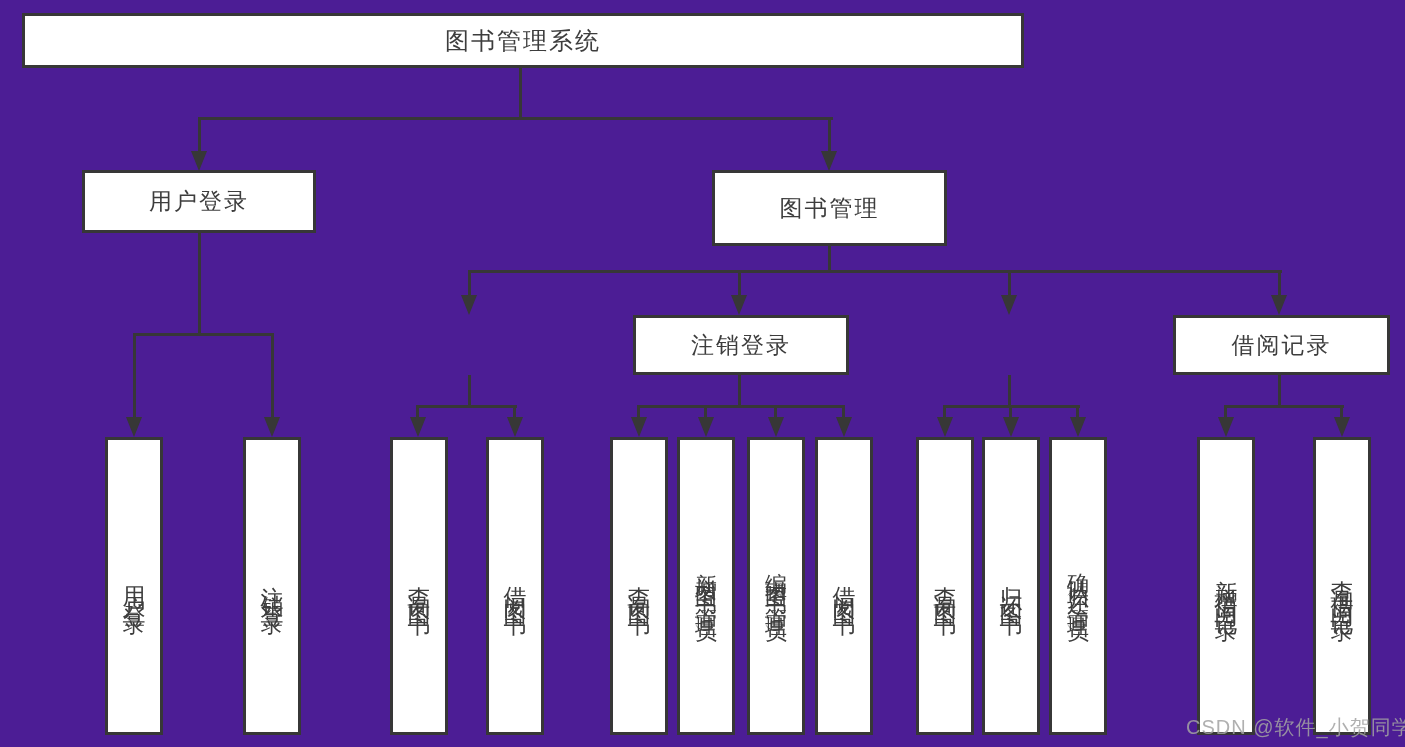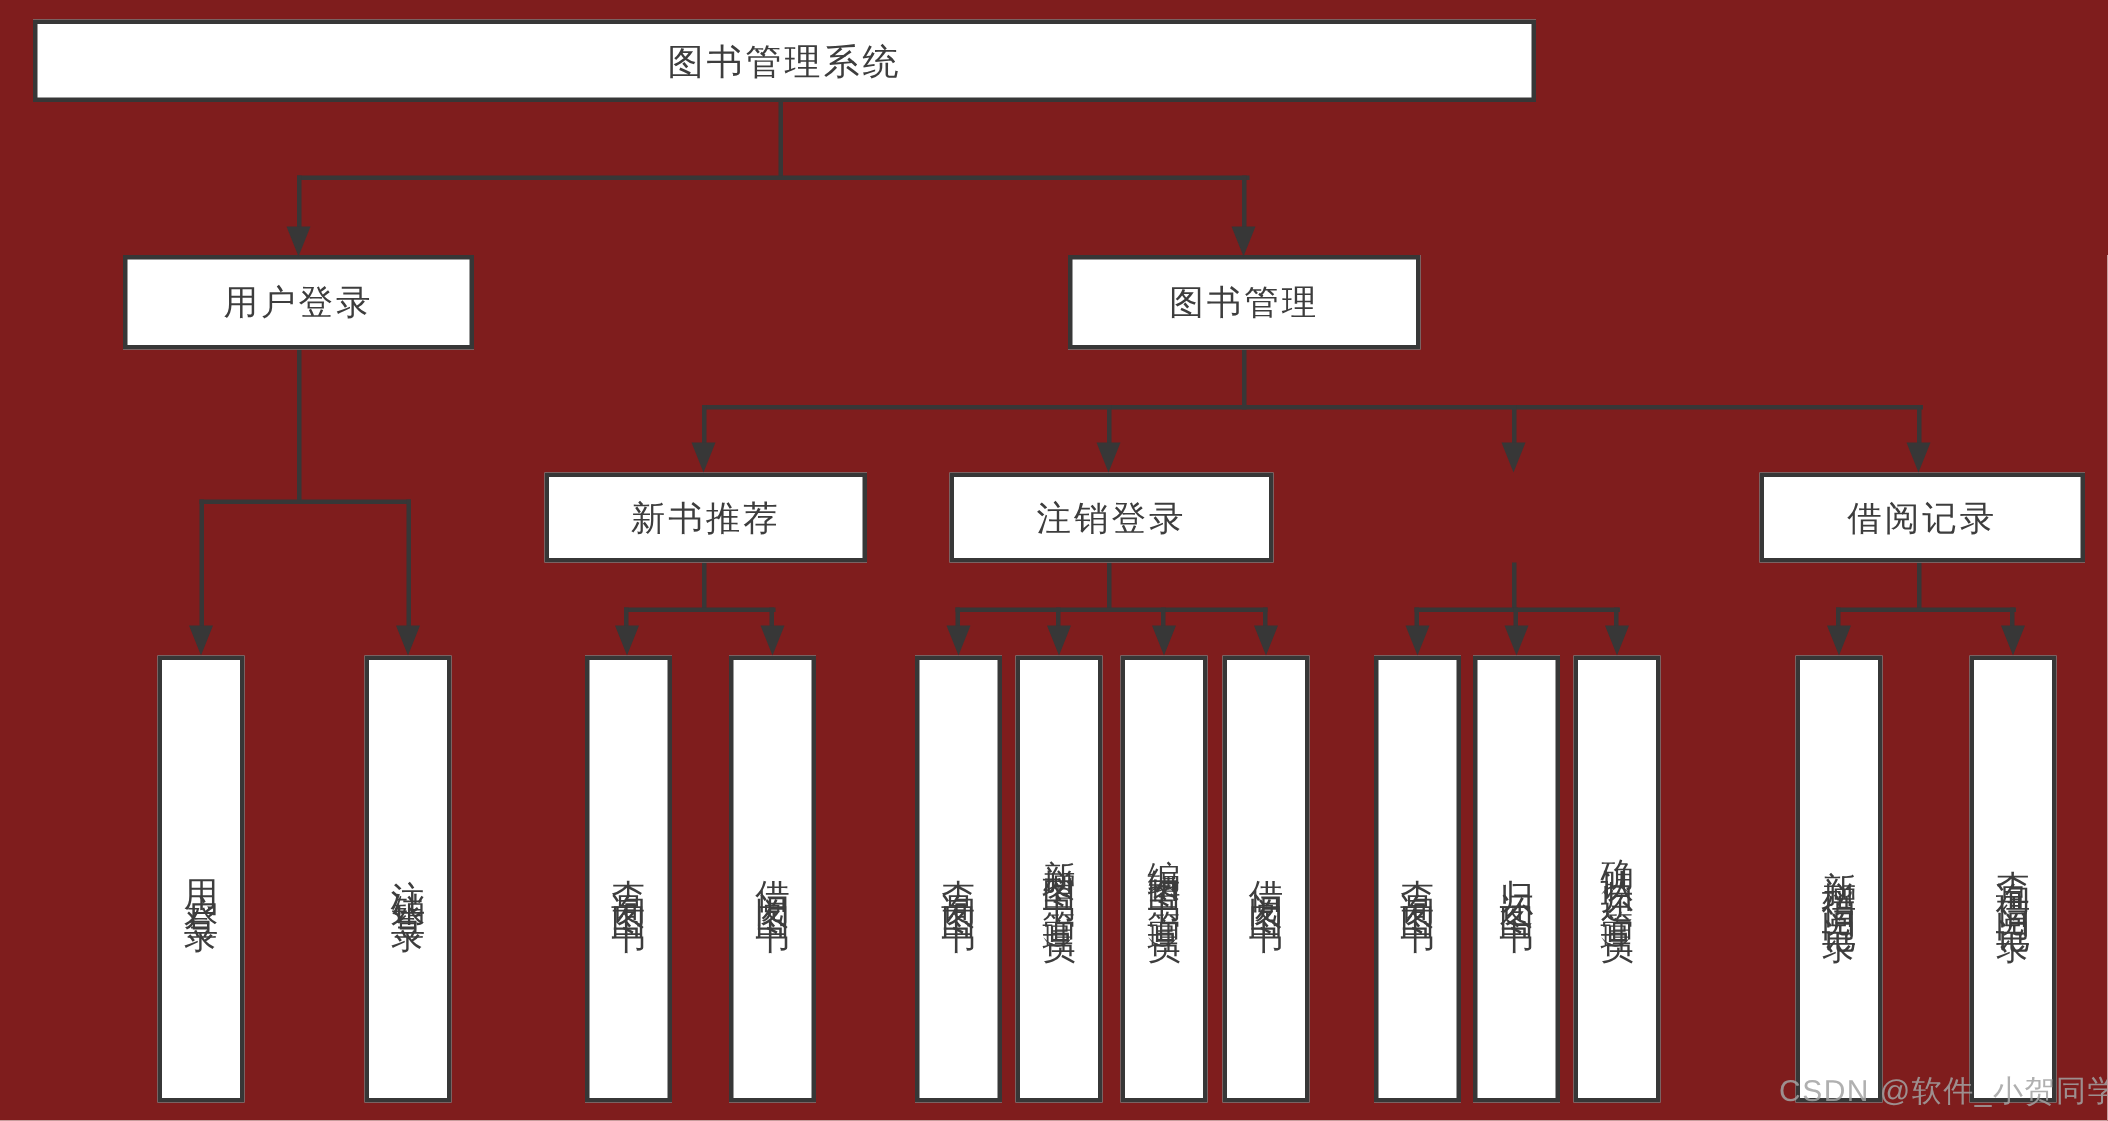--- a/index.html
+++ b/index.html
@@ -6,21 +6,21 @@
     --line:#373737;
     --text:#3d3d3d;
   }
   *{margin:0;padding:0;box-sizing:border-box;}
   html,body{background:#ffffff;}
   body{font-family:"Liberation Sans", sans-serif;}
   .canvas{
     position:relative;
     width:1405px;
     height:747px;
-    background:#7f1d1d;
+    background:#4c1d95;
     overflow:hidden;
     text-align:right;
   }
   
   .node{
     position:absolute;
     border:3px solid var(--line);
     background:#fff;
     display:flex;
     align-items:center;
@@ -139,23 +139,22 @@
   <div class="arrow" style="left:1070px;top:417px"></div>
 
   <div class="vl" style="left:1224px;top:405px;height:15px"></div>
   <div class="arrow" style="left:1218px;top:417px"></div>
   <div class="vl" style="left:1340px;top:405px;height:15px"></div>
   <div class="arrow" style="left:1334px;top:417px"></div>
 
   <div class="node" style="left:22px;top:13px;width:1002px;height:55px;font-size:24px">图书管理系统</div>
 
   <div class="node" style="left:82px;top:170px;width:234px;height:63px">用户登录</div>
-  <div class="node" style="left:712px;top:170px;width:235px;height:63px">图书管理</div>
+  <div class="node" style="left:712px;top:170px;width:235px;height:76px">图书管理</div>
 
-  <div class="node" style="left:363px;top:315px;width:215px;height:60px">新书推荐</div>
   <div class="node" style="left:633px;top:315px;width:216px;height:60px">注销登录</div>
   <div class="node" style="left:1173px;top:315px;width:217px;height:60px">借阅记录</div>
 
   <div class="vnode" style="left:105px">用户登录</div>
   <div class="vnode" style="left:243px">注销登录</div>
 
   <div class="vnode" style="left:390px">查询图书</div>
   <div class="vnode" style="left:486px">借阅图书</div>
 
   <div class="vnode" style="left:610px">查询图书</div>

